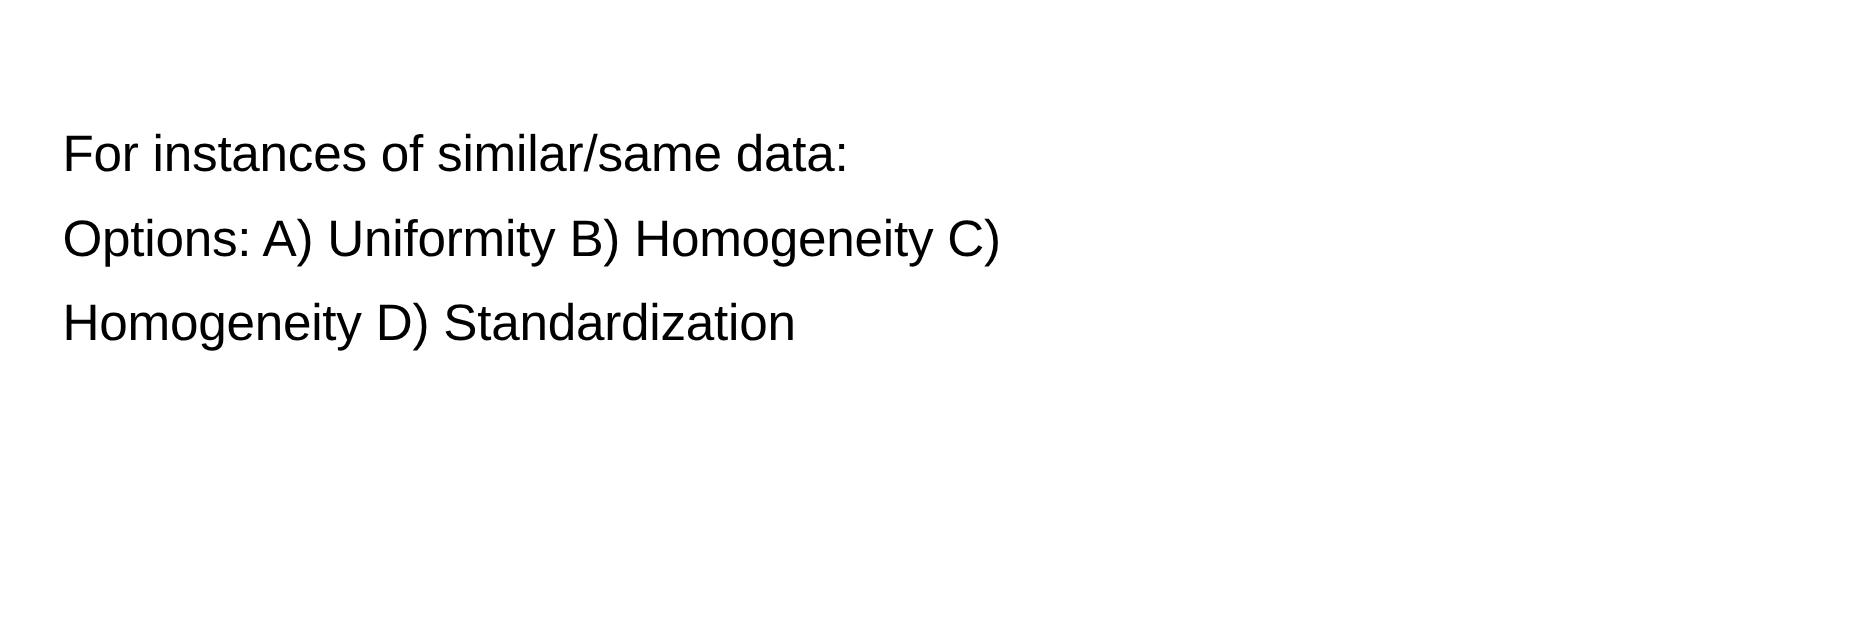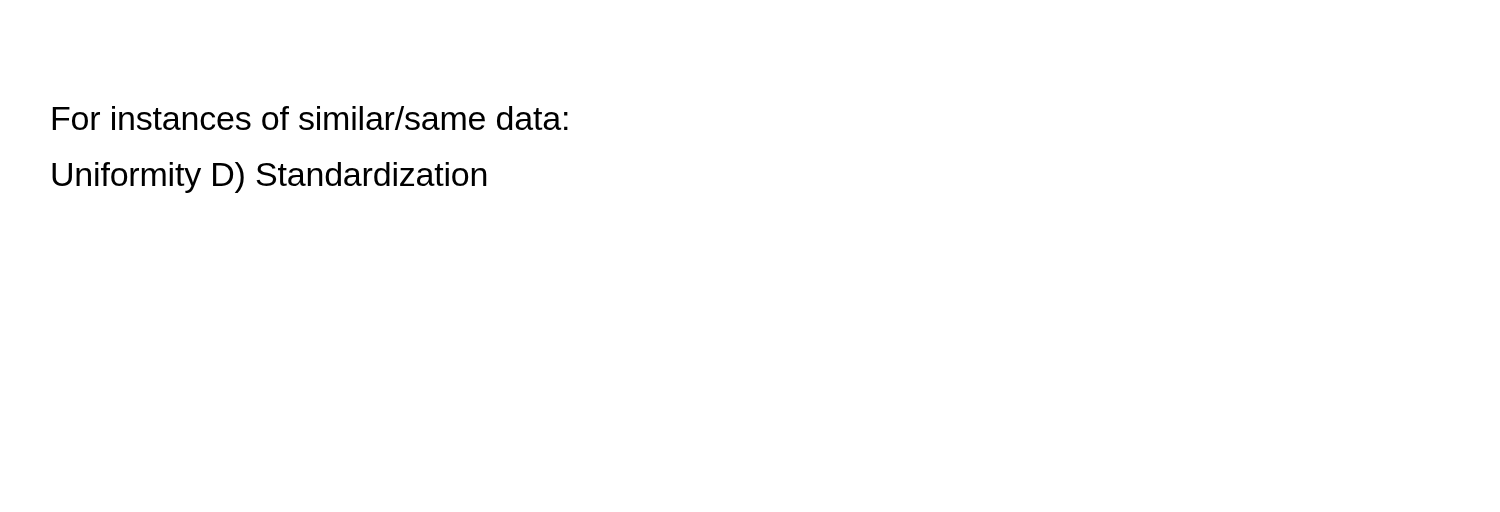--- a/index.html
+++ b/index.html
@@ -8,26 +8,27 @@
       box-sizing: border-box;
     }
     body {
       width: 1500px;
       height: 512px;
       background: #ffffff;
       font-family: -apple-system, BlinkMacSystemFont, "Segoe UI", Helvetica, Arial, sans-serif;
       padding: 90px 50px 50px 50px;
     }
     .question-text {
-      font-size: 34px;
+      font-size: 41px;
       line-height: 1.65;
       color: #000000;
       font-weight: 400;
       letter-spacing: -0.2px;
     }
   </style>
 </head>
 <body>
 
 <div class="question-text">
   <div>For instances of similar/same data:</div>
-  <div>Uniformity D) Standardization</div>
+  <div>Options: A) Uniformity B) Homogeneity C)</div>
+  <div>Homogeneity D) Standardization</div>
 </div>
 
 </body></html>

